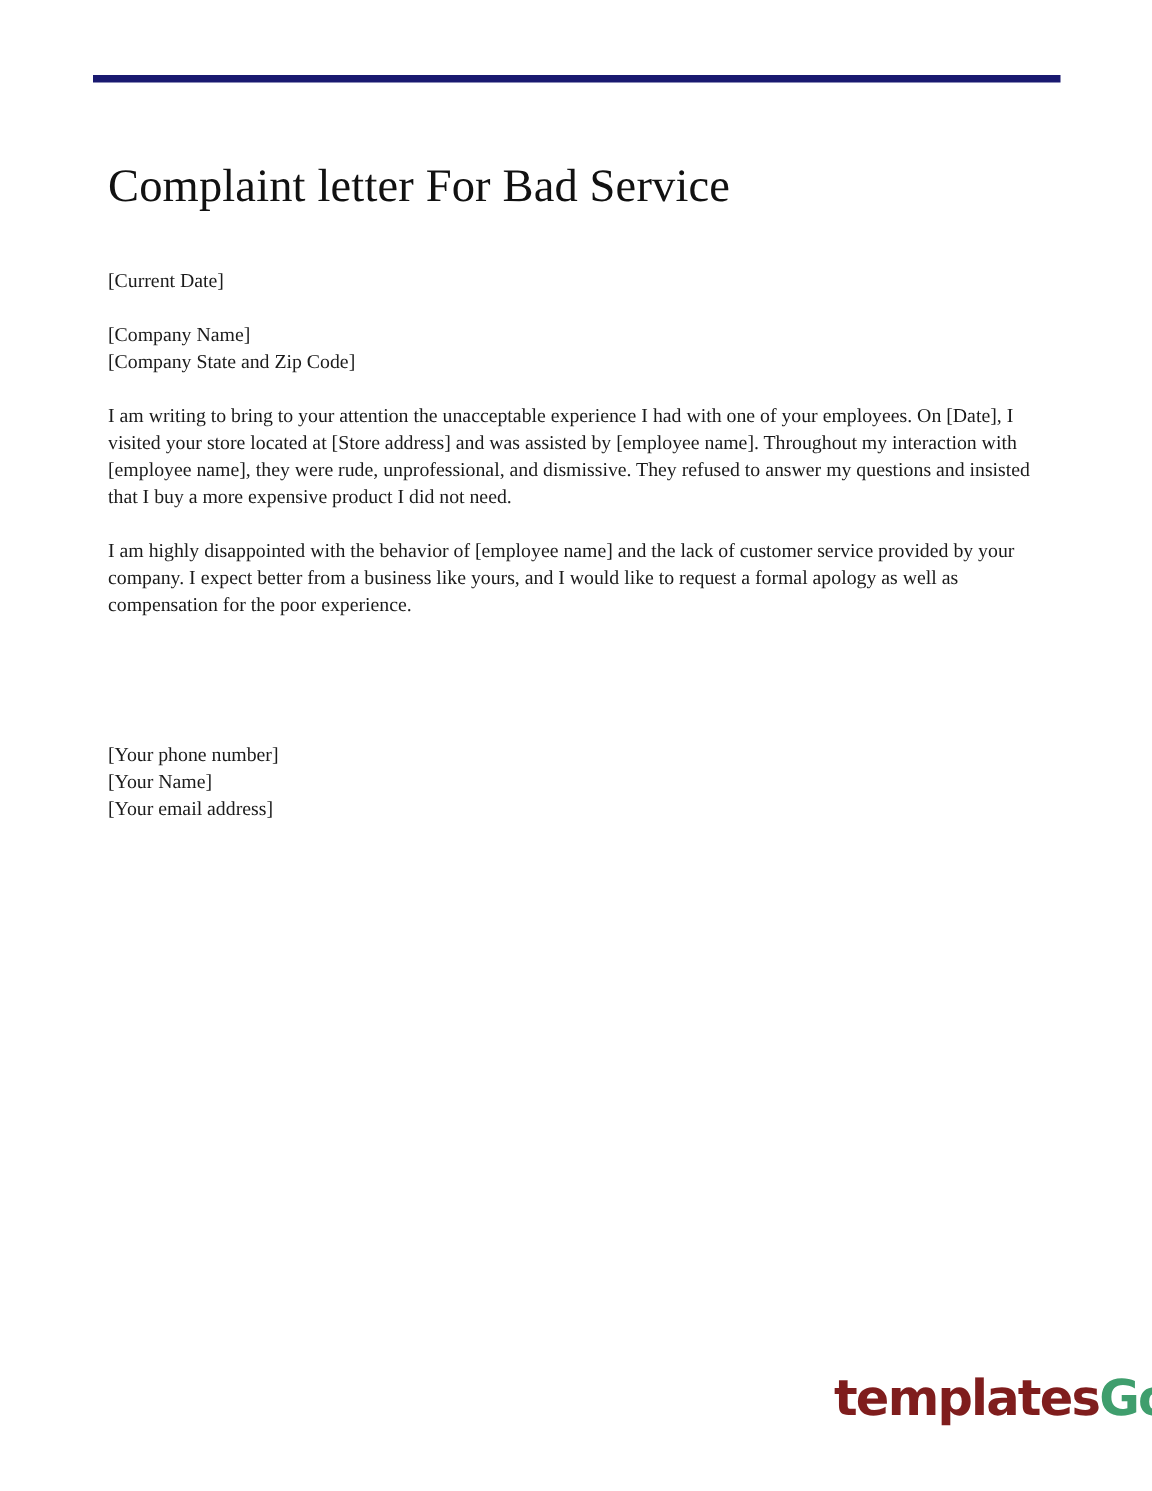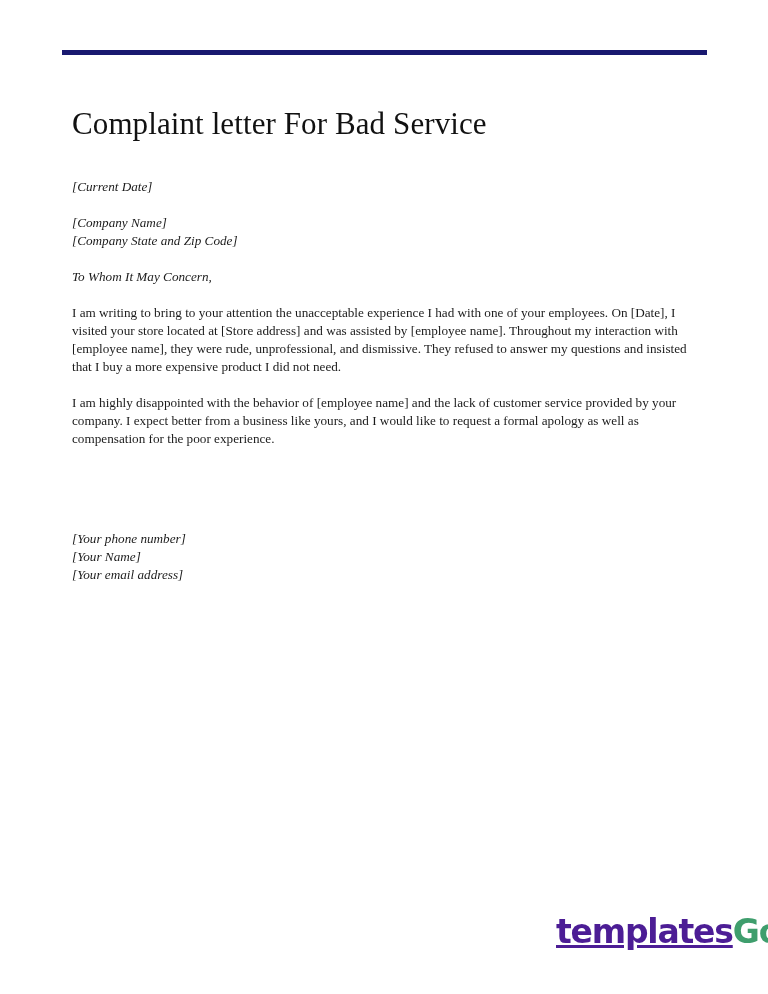--- a/index.html
+++ b/index.html
@@ -54,21 +54,20 @@
     left: 72px;
     top: 178px;
     width: 620px;
     font-size: 13.2px;
     line-height: 18px;
     color: #1b1b1b;
   }
 
   .block {
     margin: 0 0 18px 0;
-    font-style: italic;
   }
   .block:last-child { margin-bottom: 0; }
 
   .line {
     display: block;
     white-space: pre-wrap;
   }
 
   .para {
     margin: 0 0 18px 0;
@@ -84,21 +83,21 @@
     position: absolute;
     left: 556px;
     top: 915px;
     font-family: "DejaVu Sans", "Liberation Sans", sans-serif;
     font-size: 33px;
     font-weight: 700;
     letter-spacing: -1.2px;
     line-height: 1;
     white-space: nowrap;
   }
-  .logo .logo-main { color: #4c1d95; text-decoration: underline; }
+  .logo .logo-main { color: #7f1d1d; }
   .logo .logo-accent { color: #3f9e6d; }
 </style>
 </head>
 <body>
 
 <div class="page">
 
   <div class="header-rule"></div>
 
   <h1 class="doc-title">Complaint letter For Bad Service</h1>
@@ -107,23 +106,20 @@
 
     <div class="block">
       <span class="line">[Current Date]</span>
     </div>
 
     <div class="block">
       <span class="line">[Company Name]</span>
       <span class="line">[Company State and Zip Code]</span>
     </div>
 
-    <div class="block">
-      <span class="line">To Whom It May Concern,</span>
-    </div>
 
     <p class="para">I am writing to bring to your attention the unacceptable experience I had with one of your employees. On [Date], I visited your store located at [Store address] and was assisted by [employee name]. Throughout my interaction with [employee name], they were rude, unprofessional, and dismissive. They refused to answer my questions and insisted that I buy a more expensive product I did not need.</p>
 
     <p class="para">I am highly disappointed with the behavior of [employee name] and the lack of customer service provided by your company. I expect better from a business like yours, and I would like to request a formal apology as well as compensation for the poor experience.</p>
 
 
     <div class="spacer-signature"></div>
 
     <div class="block">
       <span class="line">[Your phone number]</span>

